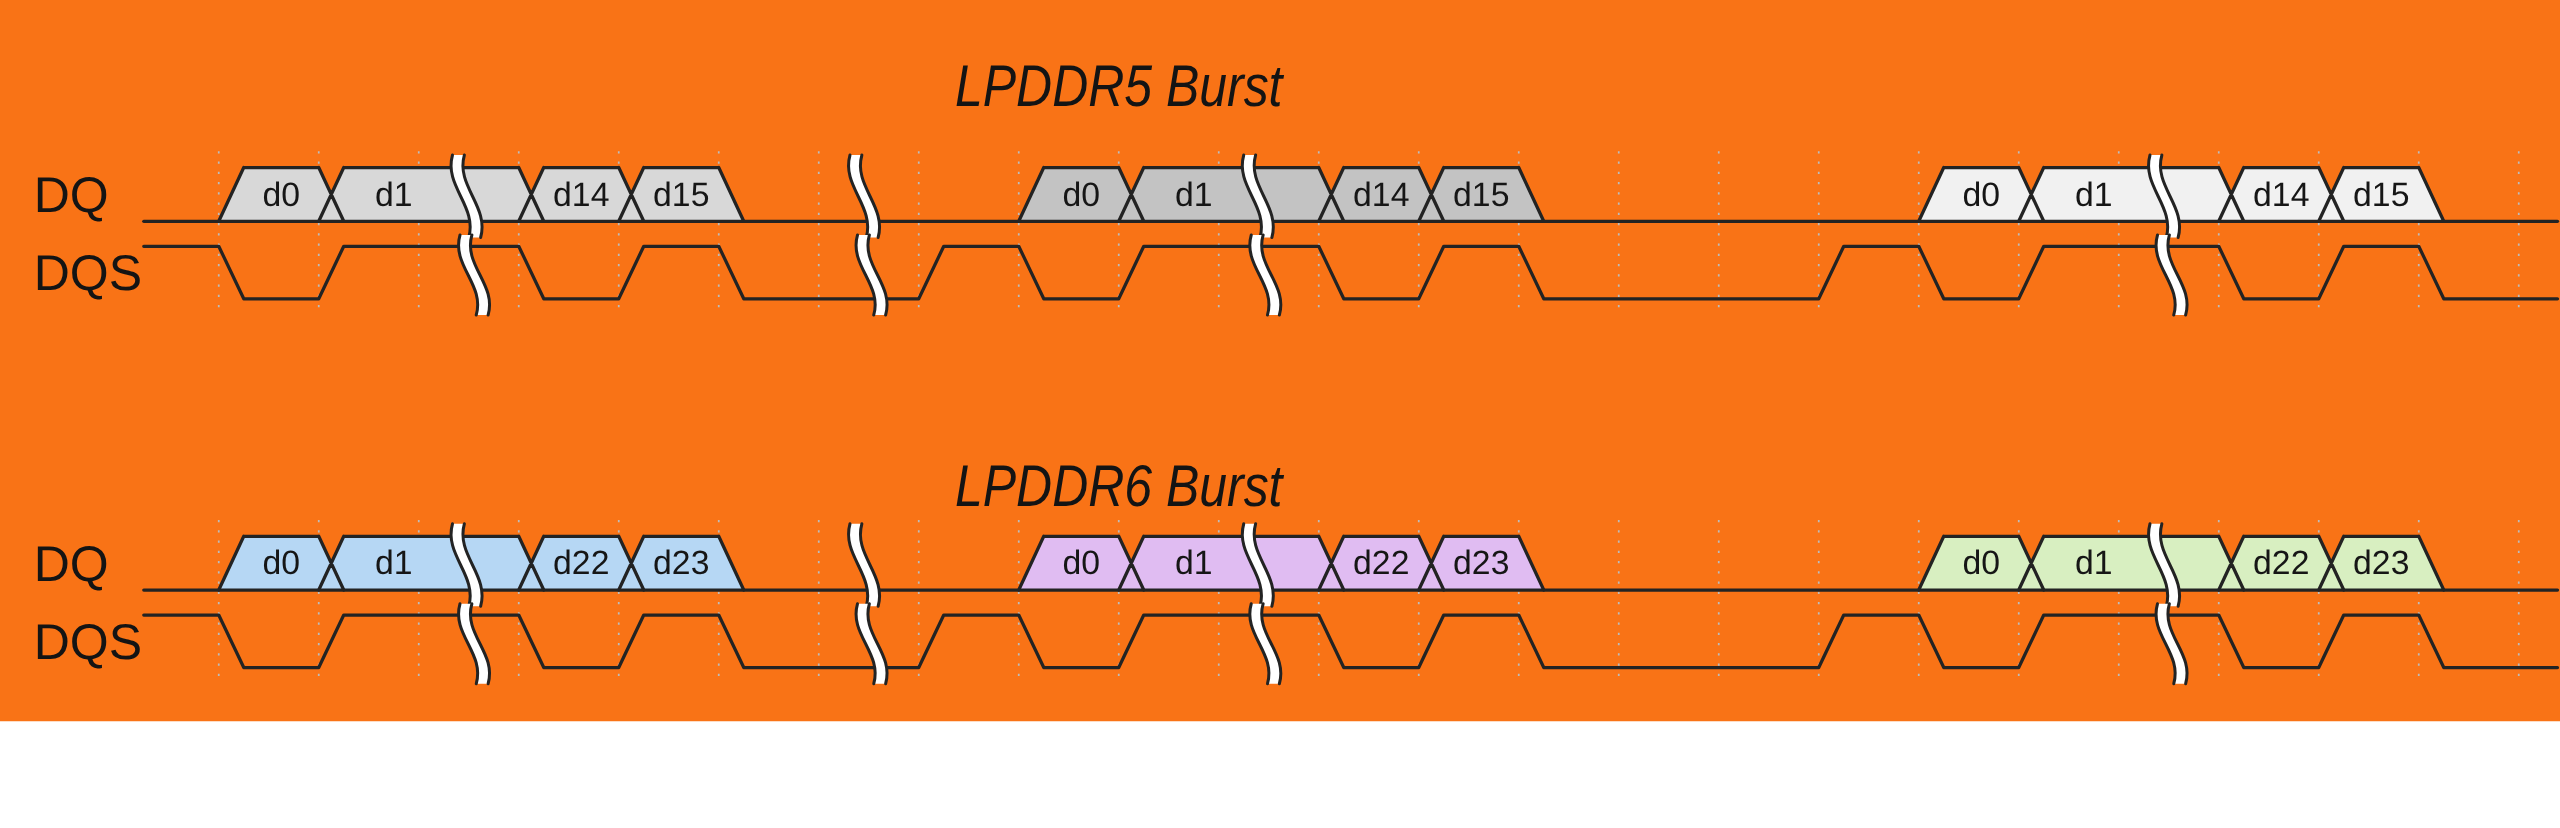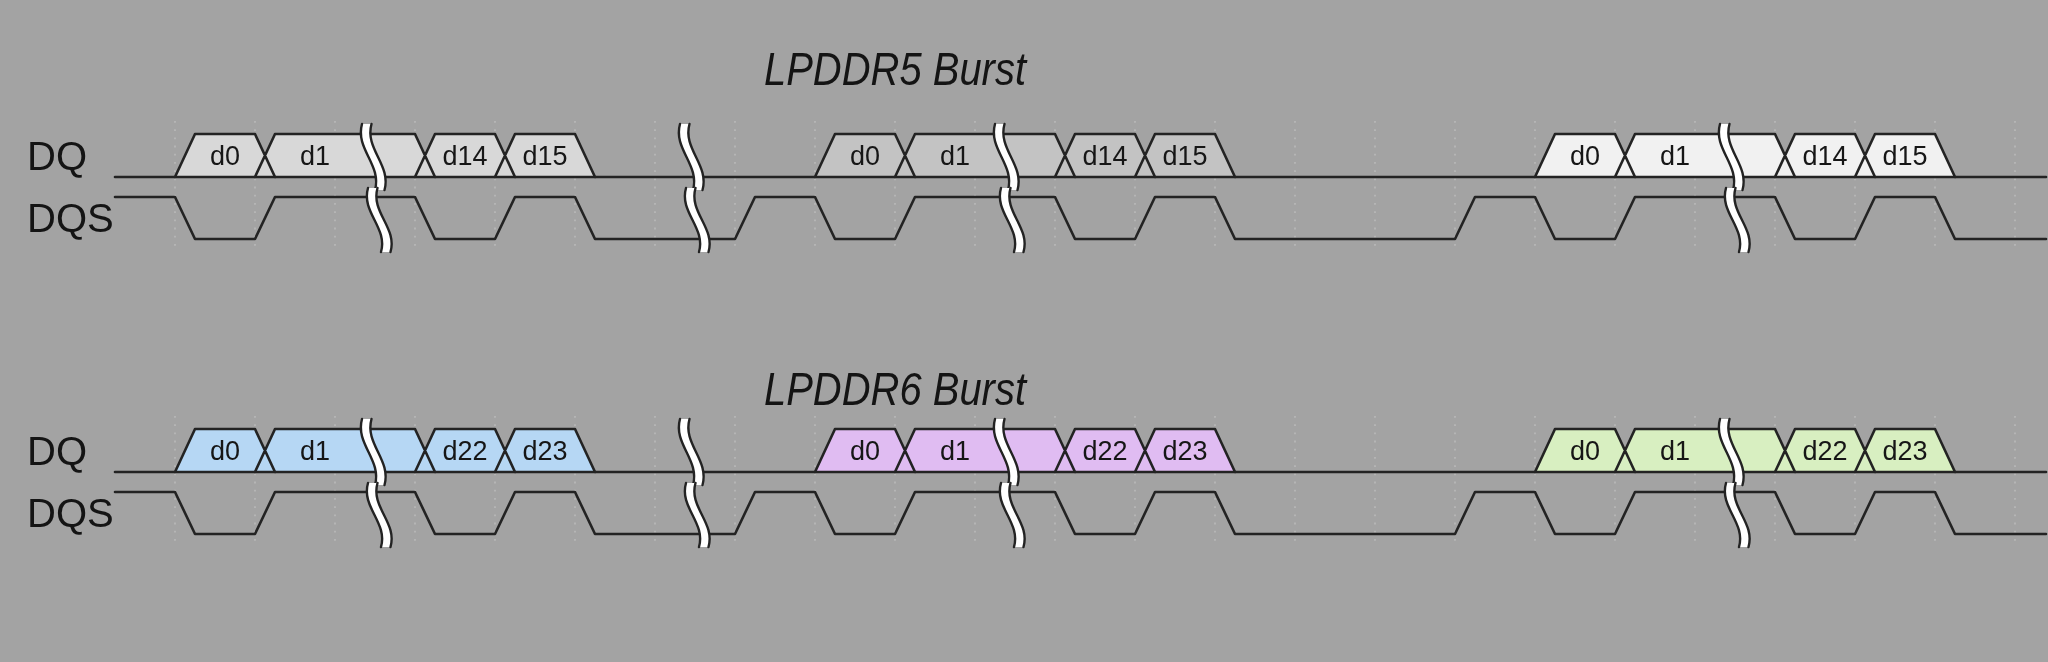--- a/index.html
+++ b/index.html
@@ -1,20 +1,20 @@
 <!DOCTYPE html>
 <html><head>
 <meta charset="utf-8">
 <style>
   html,body{margin:0;padding:0;}
   body{
     width:2048px;height:662px;background:#ffffff;overflow:hidden;
     font-family:"Liberation Sans",sans-serif;
   }
-  .page{position:relative;width:2048px;height:662px;background:#a3a3a3;}
+  .page{position:relative;width:2048px;height:577px;background:#f97316;}
   svg{display:block;}
   .wl{fill:none;stroke:#232323;stroke-width:2.6;stroke-linecap:round;stroke-linejoin:round;}
   .gridline{stroke:#bdbdbd;stroke-width:1.4;stroke-dasharray:1.8 6.4;fill:none;}
   .cellfill{stroke:none;}
   .title-text{font-family:"Liberation Sans",sans-serif;font-style:italic;font-size:47px;fill:#141414;text-anchor:middle;}
   .sig-label{font-family:"Liberation Sans",sans-serif;font-size:40px;fill:#141414;}
   .cell-text{font-family:"Liberation Sans",sans-serif;font-size:27px;fill:#161616;text-anchor:middle;}
   .gapband{fill:#ffffff;stroke:none;}
   .gapline{fill:none;stroke:#232323;stroke-width:2.4;stroke-linecap:round;}
 </style>

